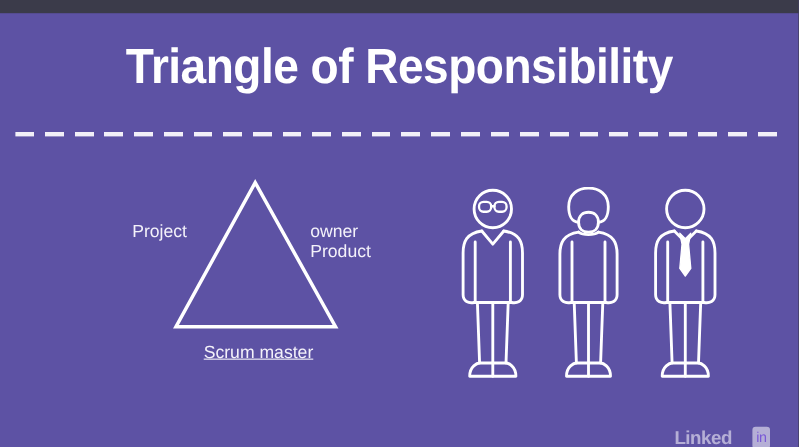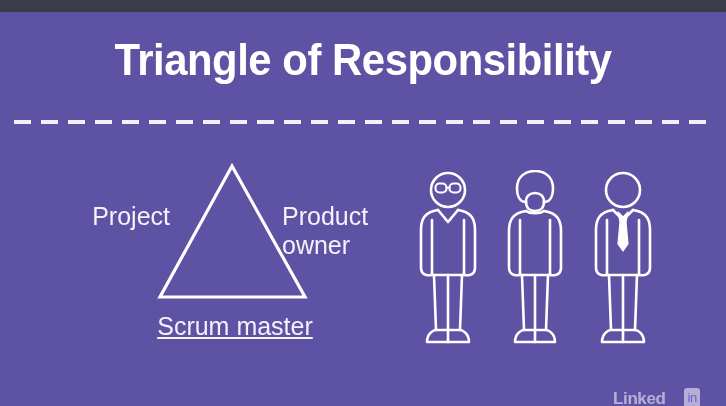--- a/index.html
+++ b/index.html
@@ -54,21 +54,21 @@
     position: absolute;
     left: 120px;
     top: 148px;
     width: 230px;
     height: 150px;
   }
 
   .role-label {
     position: absolute;
     color: #f4f2fa;
-    font-size: 25px;
+    font-size: 16px;
     font-weight: normal;
     line-height: 1.16;
     letter-spacing: 0px;
   }
   #label-project-manager {
     left: 48px;
     top: 190px;
     width: 122px;
     text-align: right;
   }
@@ -134,22 +134,22 @@
 
   <svg id="triangle-svg" viewBox="0 0 230 150">
     <polygon points="112,6 185,137 40,137" fill="none" stroke="#ffffff" stroke-width="3.2" stroke-linejoin="miter"></polygon>
   </svg>
 
   <div class="role-label" id="label-project-manager">
     <div>Project</div>
   </div>
 
   <div class="role-label" id="label-product-owner">
+    <div>owner</div>
     <div>Product</div>
-    <div>owner</div>
   </div>
 
   <div class="role-label" id="label-scrum-master">Scrum master</div>
 
   <svg id="people-svg" viewBox="0 0 265 180">
     <g fill="none" stroke="#ffffff" stroke-width="2.6" stroke-linecap="round" stroke-linejoin="round">
 
       <g>
 
         <circle cx="36" cy="20" r="17"></circle>

